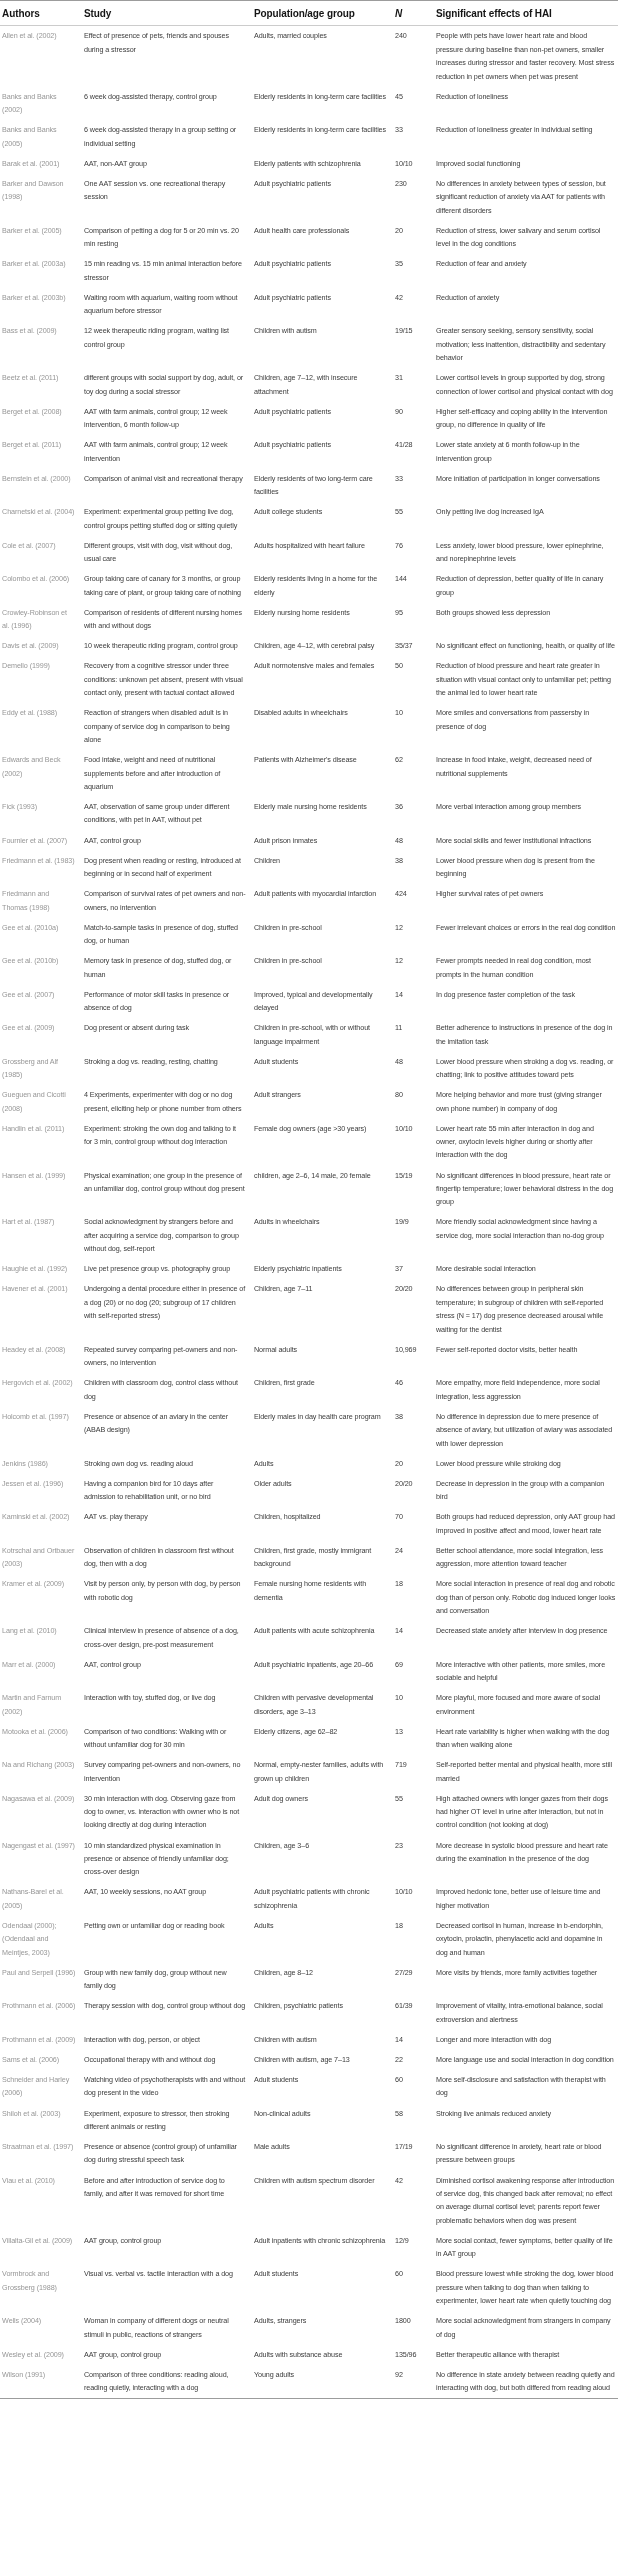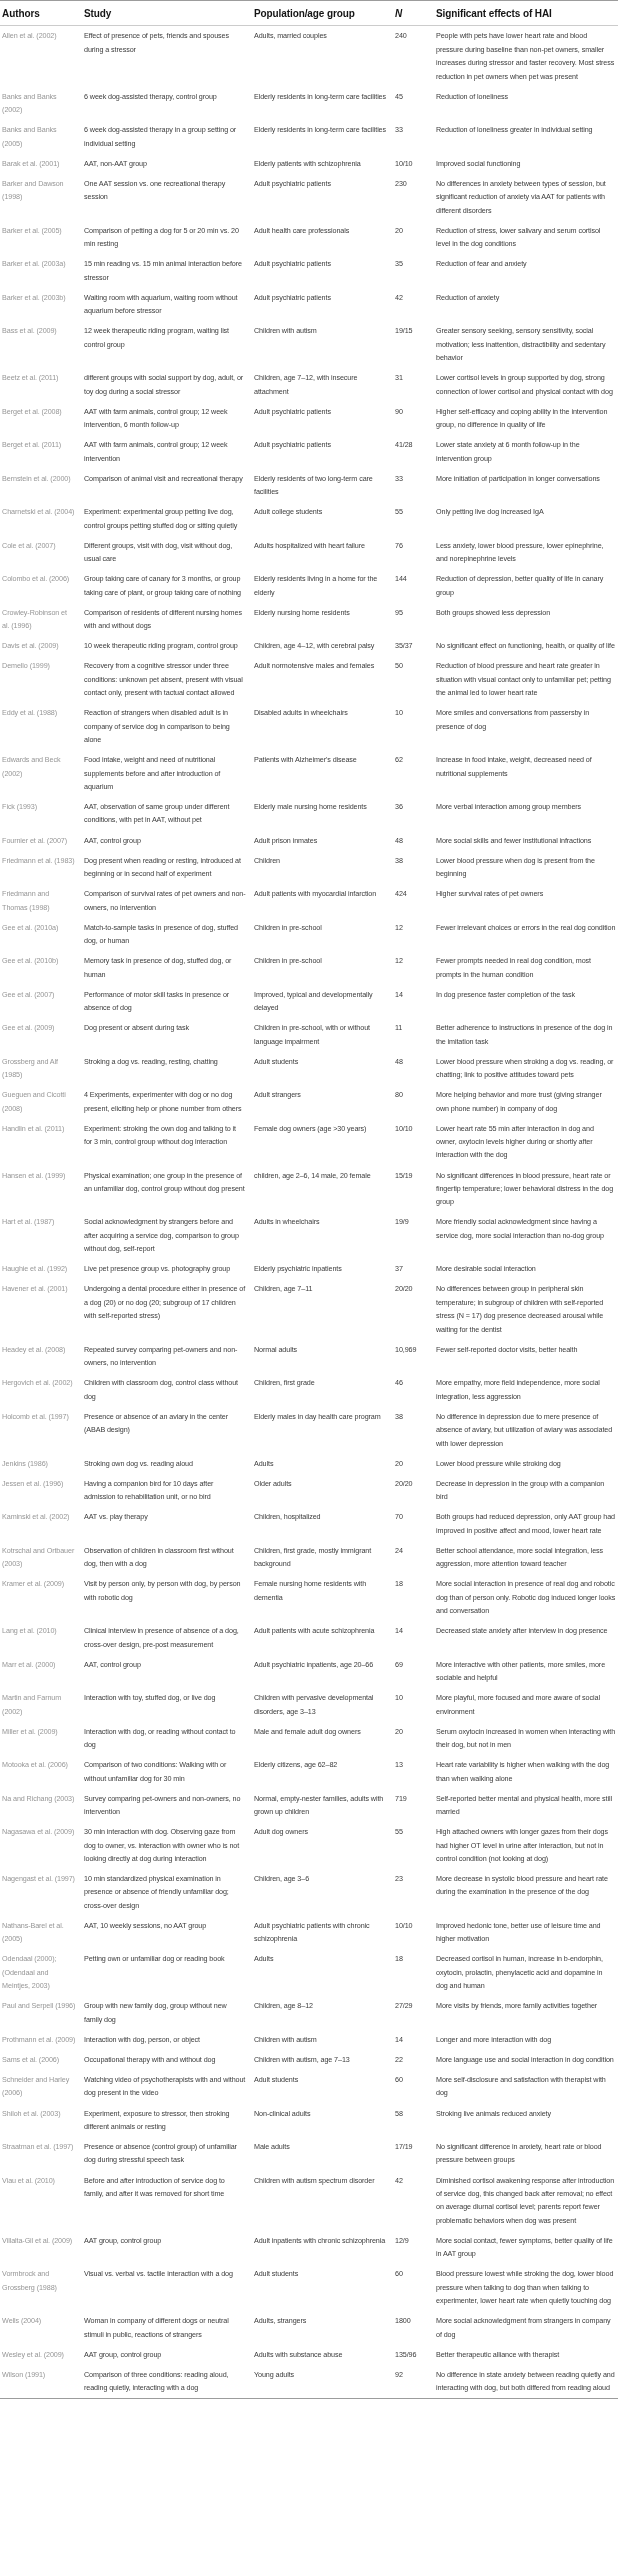--- a/index.html
+++ b/index.html
@@ -391,27 +391,20 @@
       <td class="c-effects">More interactive with other patients, more smiles, more sociable and helpful</td>
     </tr>
       <tr>
       <td class="c-authors first">Martin and Farnum (2002)</td>
       <td class="c-study">Interaction with toy, stuffed dog, or live dog</td>
       <td class="c-pop">Children with pervasive developmental disorders, age 3–13</td>
       <td class="c-n">10</td>
       <td class="c-effects">More playful, more focused and more aware of social environment</td>
     </tr>
       <tr>
-      <td class="c-authors first">Miller et al. (2009)</td>
-      <td class="c-study">Interaction with dog, or reading without contact to dog</td>
-      <td class="c-pop">Male and female adult dog owners</td>
-      <td class="c-n">20</td>
-      <td class="c-effects">Serum oxytocin increased in women when interacting with their dog, but not in men</td>
-    </tr>
-      <tr>
       <td class="c-authors first">Motooka et al. (2006)</td>
       <td class="c-study">Comparison of two conditions: Walking with or without unfamiliar dog for 30 min</td>
       <td class="c-pop">Elderly citizens, age 62–82</td>
       <td class="c-n">13</td>
       <td class="c-effects">Heart rate variability is higher when walking with the dog than when walking alone</td>
     </tr>
       <tr>
       <td class="c-authors first">Na and Richang (2003)</td>
       <td class="c-study">Survey comparing pet-owners and non-owners, no intervention</td>
       <td class="c-pop">Normal, empty-nester families, adults with grown up children</td>
@@ -447,20 +440,27 @@
       <td class="c-effects">Decreased cortisol in human, increase in b-endorphin, oxytocin, prolactin, phenylacetic acid and dopamine in dog and human</td>
     </tr>
       <tr>
       <td class="c-authors first">Paul and Serpell (1996)</td>
       <td class="c-study">Group with new family dog, group without new family dog</td>
       <td class="c-pop">Children, age 8–12</td>
       <td class="c-n">27/29</td>
       <td class="c-effects">More visits by friends, more family activities together</td>
     </tr>
       <tr>
+      <td class="c-authors first">Prothmann et al. (2006)</td>
+      <td class="c-study">Therapy session with dog, control group without dog</td>
+      <td class="c-pop">Children, psychiatric patients</td>
+      <td class="c-n">61/39</td>
+      <td class="c-effects">Improvement of vitality, intra-emotional balance, social extroversion and alertness</td>
+    </tr>
+      <tr>
       <td class="c-authors first">Prothmann et al. (2009)</td>
       <td class="c-study">Interaction with dog, person, or object</td>
       <td class="c-pop">Children with autism</td>
       <td class="c-n">14</td>
       <td class="c-effects">Longer and more interaction with dog</td>
     </tr>
       <tr>
       <td class="c-authors first">Sams et al. (2006)</td>
       <td class="c-study">Occupational therapy with and without dog</td>
       <td class="c-pop">Children with autism, age 7–13</td>

